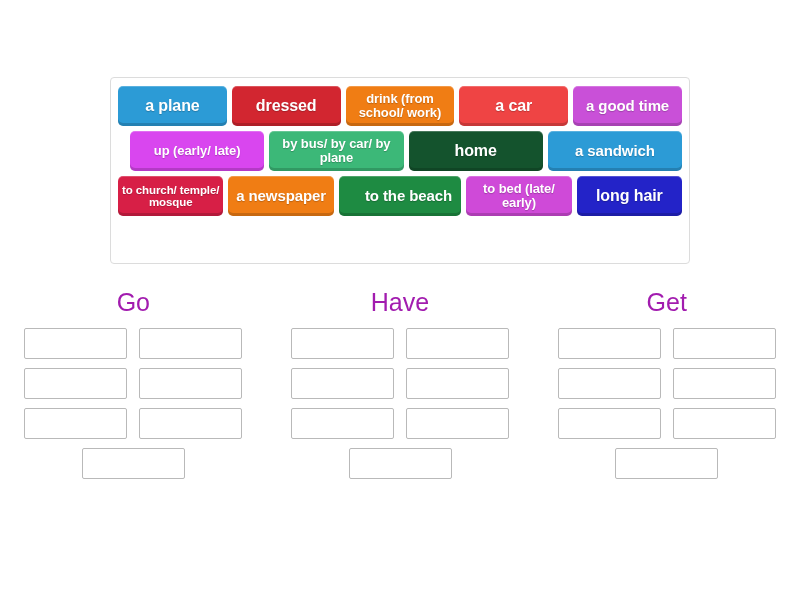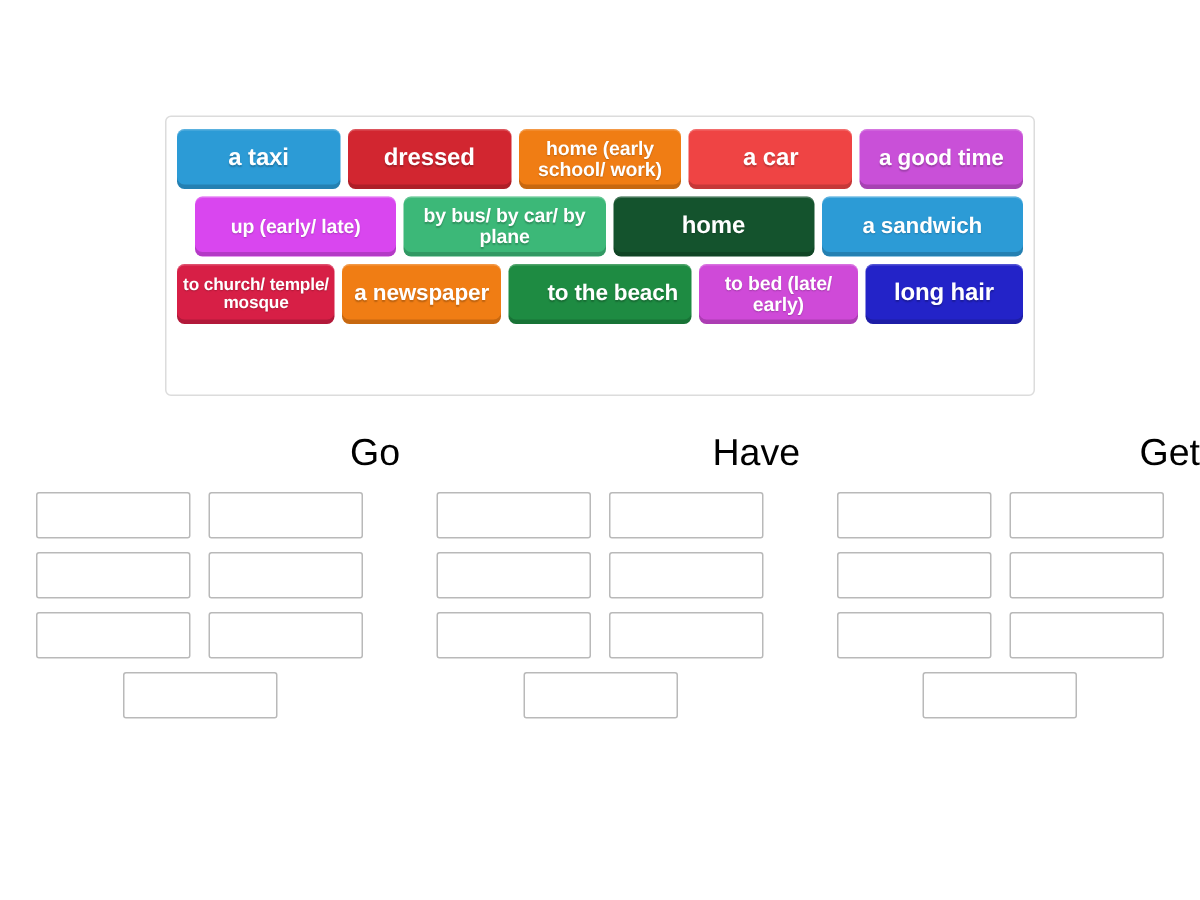--- a/index.html
+++ b/index.html
@@ -64,23 +64,23 @@
     position: absolute;
     left: 0;
     top: 288px;
     width: 800px;
   }
   .col-headings {
     display: flex;
   }
   .col-heading {
     flex: 1 1 0;
-    text-align: right;
+    text-align: center;
     font-size: 25px;
-    color: #000000;
+    color: #a21caf;
     font-weight: normal;
     padding-bottom: 11px;
   }
   .col-bodies {
     display: flex;
   }
   .col-body {
     flex: 1 1 0;
     display: flex;
     flex-wrap: wrap;
@@ -96,23 +96,23 @@
     border: 1px solid #b9b9b9;
     background: #ffffff;
     border-radius: 2px;
   }
 </style>
 </head>
 <body>
 
 <div id="word-bank">
     <div class="bank-row">
-      <div class="tile sz-lg" style="background: rgb(44, 155, 214);">a taxi</div>
+      <div class="tile sz-lg" style="background: rgb(44, 155, 214);">a plane</div>
       <div class="tile sz-lg" style="background: rgb(210, 38, 48);">dressed</div>
-      <div class="tile sz-sm" style="background: rgb(240, 125, 20);">home (early school/ work)</div>
+      <div class="tile sz-sm" style="background: rgb(240, 125, 20);">drink (from school/ work)</div>
       <div class="tile sz-lg" style="background: #ef4444;">a car</div>
       <div class="tile sz-md" style="background: rgb(201, 80, 216);">a good time</div>
     </div>
     <div class="bank-row">
       <div class="tile sz-sm" style="background: #d946ef; margin-left: 12px;">up (early/ late)</div>
       <div class="tile sz-sm" style="background: rgb(60, 184, 120);">by bus/ by car/ by plane</div>
       <div class="tile sz-lg" style="background: #14532d;">home</div>
       <div class="tile sz-md" style="background: rgb(44, 155, 214);">a sandwich</div>
     </div>
     <div class="bank-row">

